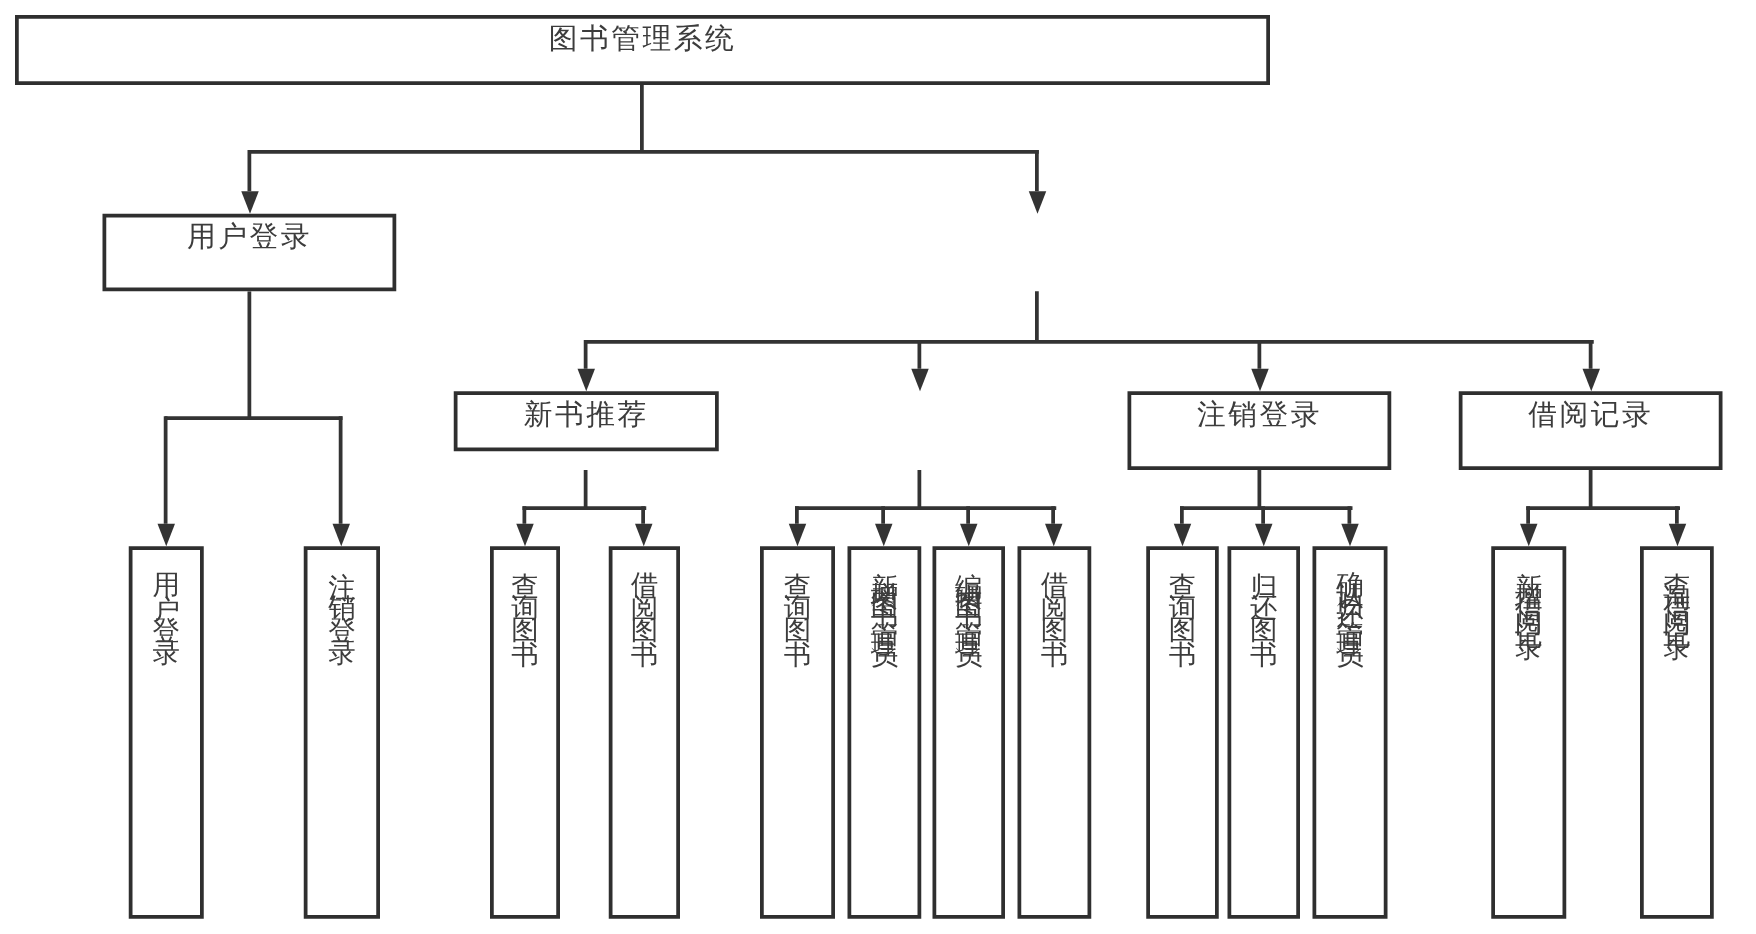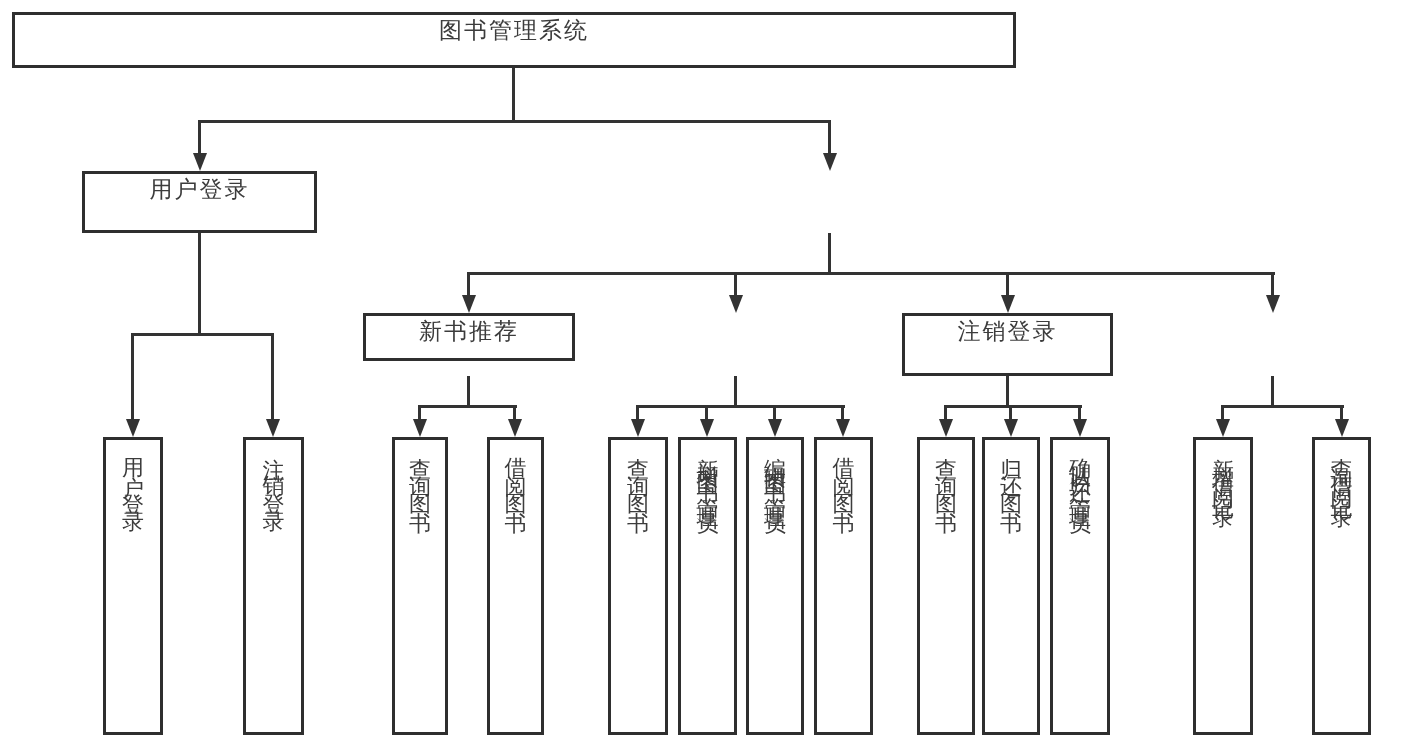--- a/index.html
+++ b/index.html
@@ -119,20 +119,23 @@
   <div class="box h" style="left:82px;top:171px;width:235px;height:62px">
     <span>用户登录</span>
   </div>
 
   <div class="box h" style="left:363px;top:313px;width:212px;height:48px">
     <span>新书推荐</span>
   </div>
   <div class="box h" style="left:902px;top:313px;width:211px;height:63px">
     <span>注销登录</span>
   </div>
+  <div class="box h" style="left:1167px;top:313px;width:211px;height:63px">
+    <span>借阅记录</span>
+  </div>
 
   <div class="box v" style="left:103px;top:437px;width:60px;height:298px">
     <span class="ls-l">用户登录</span>
   </div>
   <div class="box v" style="left:243px;top:437px;width:61px;height:298px">
     <span class="ls-l">注销登录</span>
   </div>
 
   <div class="box v" style="left:392px;top:437px;width:56px;height:298px">
     <span class="ls-l">查询图书</span>

